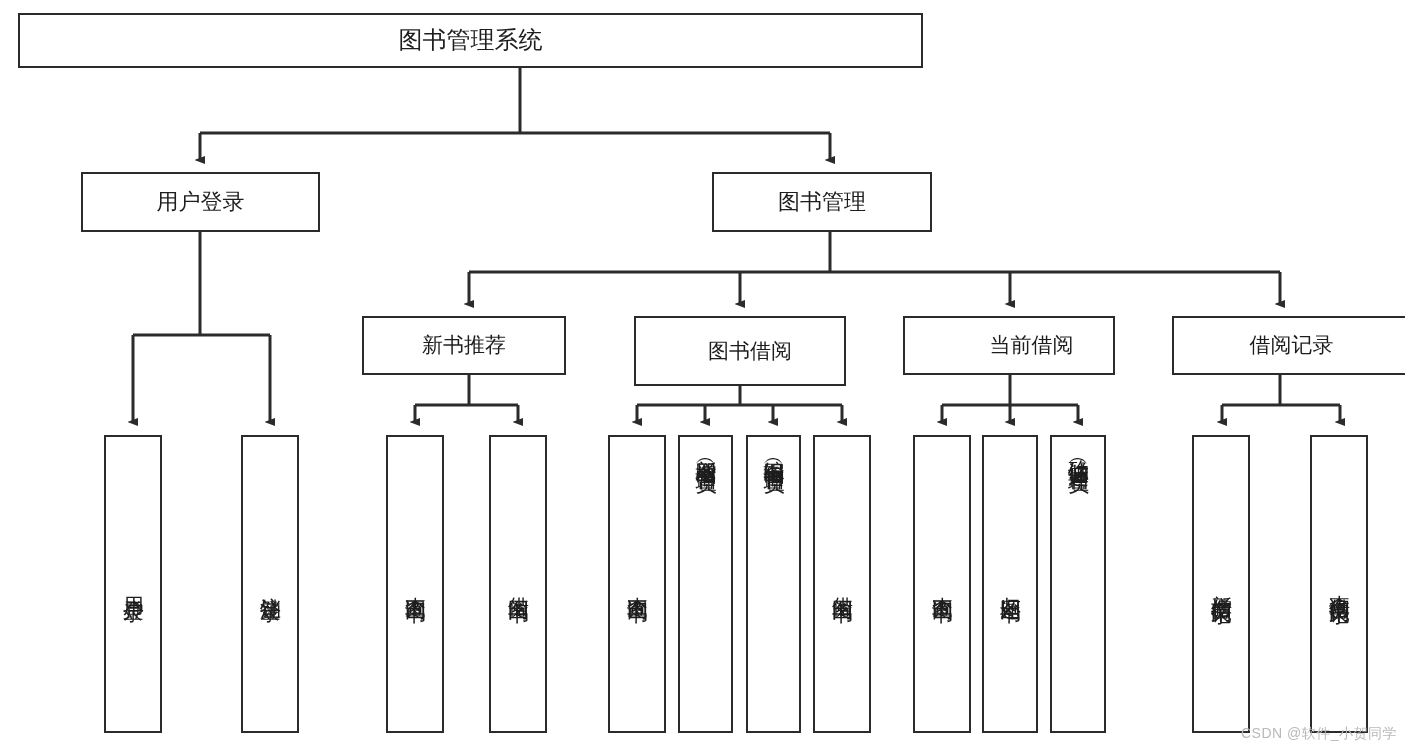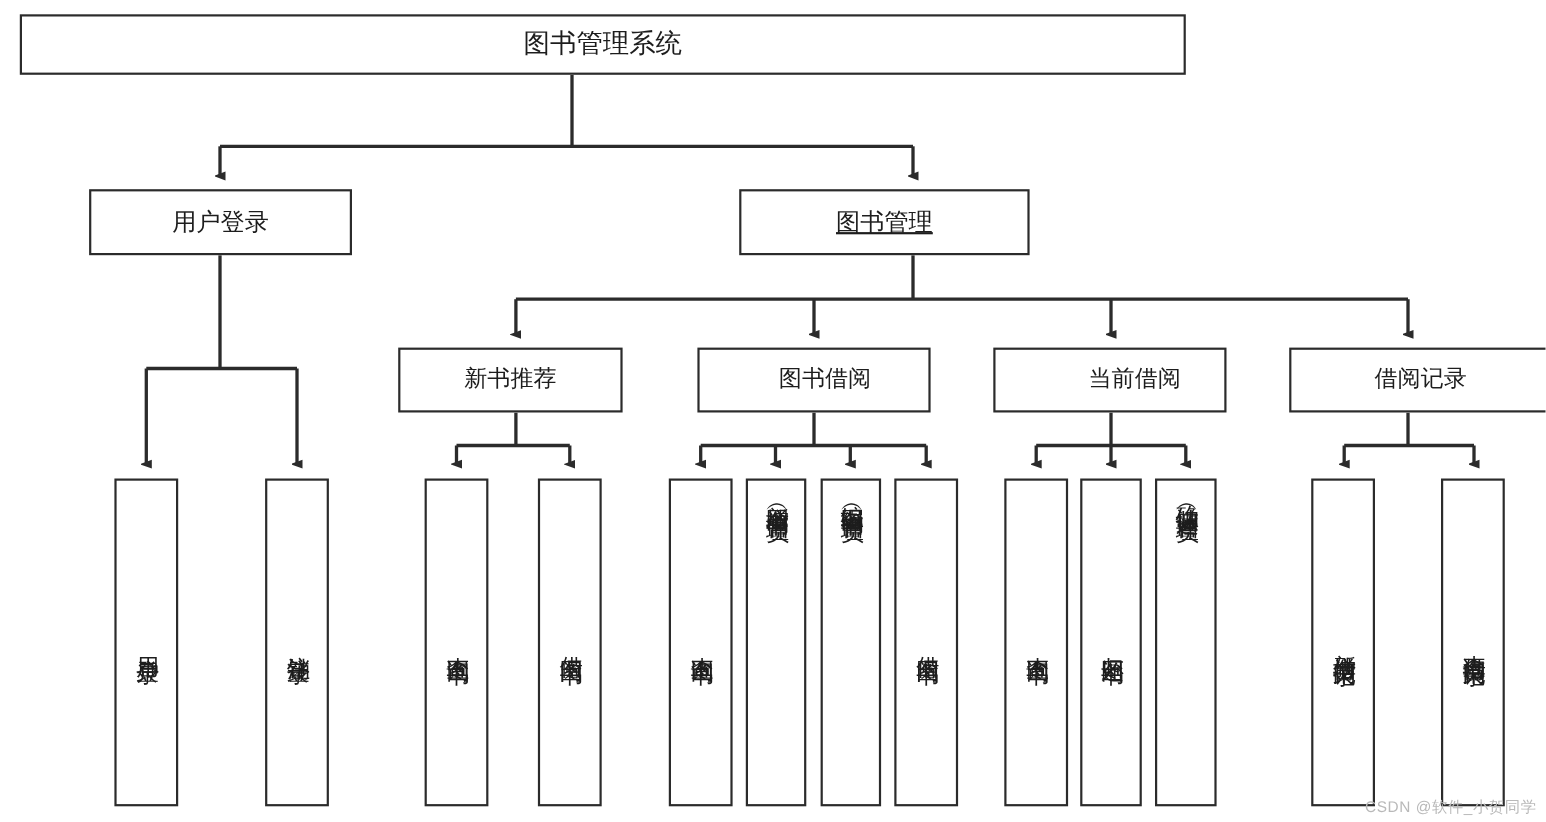--- a/index.html
+++ b/index.html
@@ -123,35 +123,35 @@
       <path d="M1010,405 L1010,422" marker-end="url(#arrow)"></path>
       <path d="M1078,405 L1078,422" marker-end="url(#arrow)"></path>
 
       <path d="M1280,375 L1280,405"></path>
       <path d="M1222,405 L1340,405"></path>
       <path d="M1222,405 L1222,422" marker-end="url(#arrow)"></path>
       <path d="M1340,405 L1340,422" marker-end="url(#arrow)"></path>
     </g>
   </svg>
 
-  <div class="node root" style="left:18px; top:13px; width:1060px; height:55px;">
+  <div class="node root" style="left:18px; top:13px; width:905px; height:55px;">
     <span>图书管理系统</span>
   </div>
 
   <div class="node level2" style="left:81px; top:172px; width:239px; height:60px;">
     <span>用户登录</span>
   </div>
-  <div class="node level2" style="left:672px; top:172px; width:264px; height:60px;text-decoration:underline;">
+  <div class="node level2" style="left:712px; top:172px; width:220px; height:60px;">
     <span>图书管理</span>
   </div>
 
   <div class="node level3" style="left:362px; top:316px; width:204px; height:59px;">
     <span>新书推荐</span>
   </div>
-  <div class="node level3" style="left:634px; top:316px; width:212px; height:59px;padding-left:20px;">
+  <div class="node level3" style="left:634px; top:316px; width:212px; height:70px;padding-left:20px;">
     <span>图书借阅</span>
   </div>
   <div class="node level3" style="left:903px; top:316px; width:212px; height:59px;padding-left:45px;">
     <span>当前借阅</span>
   </div>
   <div class="node level3" style="left:1172px; top:316px; width:239px; height:59px;">
     <span>借阅记录</span>
   </div>
 
   <div class="node leaf mid" style="left:104px; top:435px; width:58px; height:298px;">

